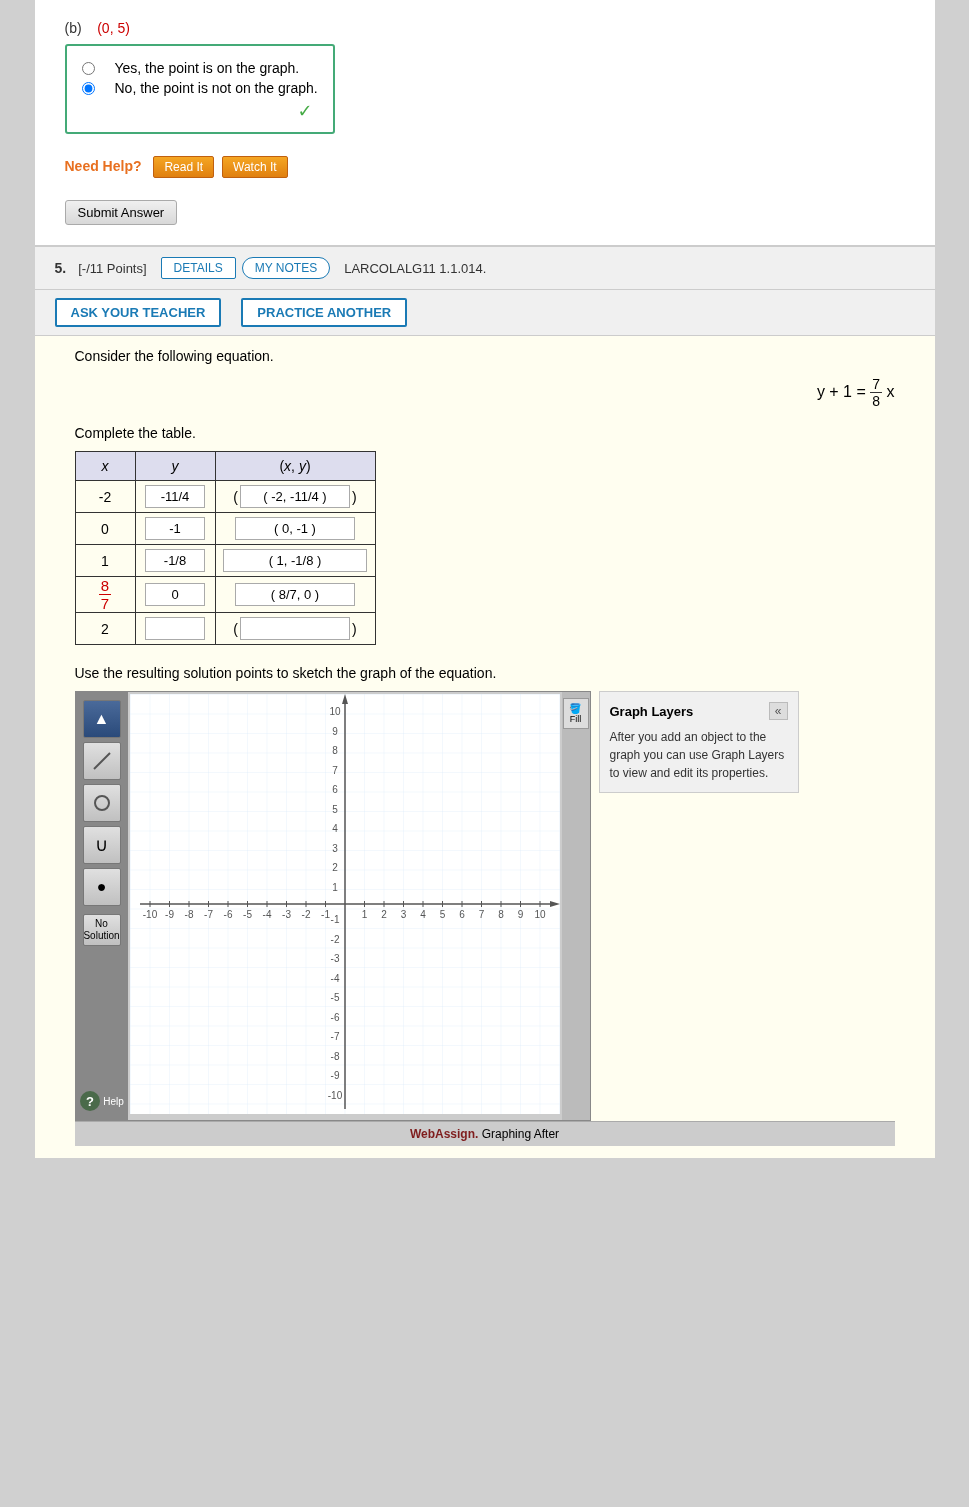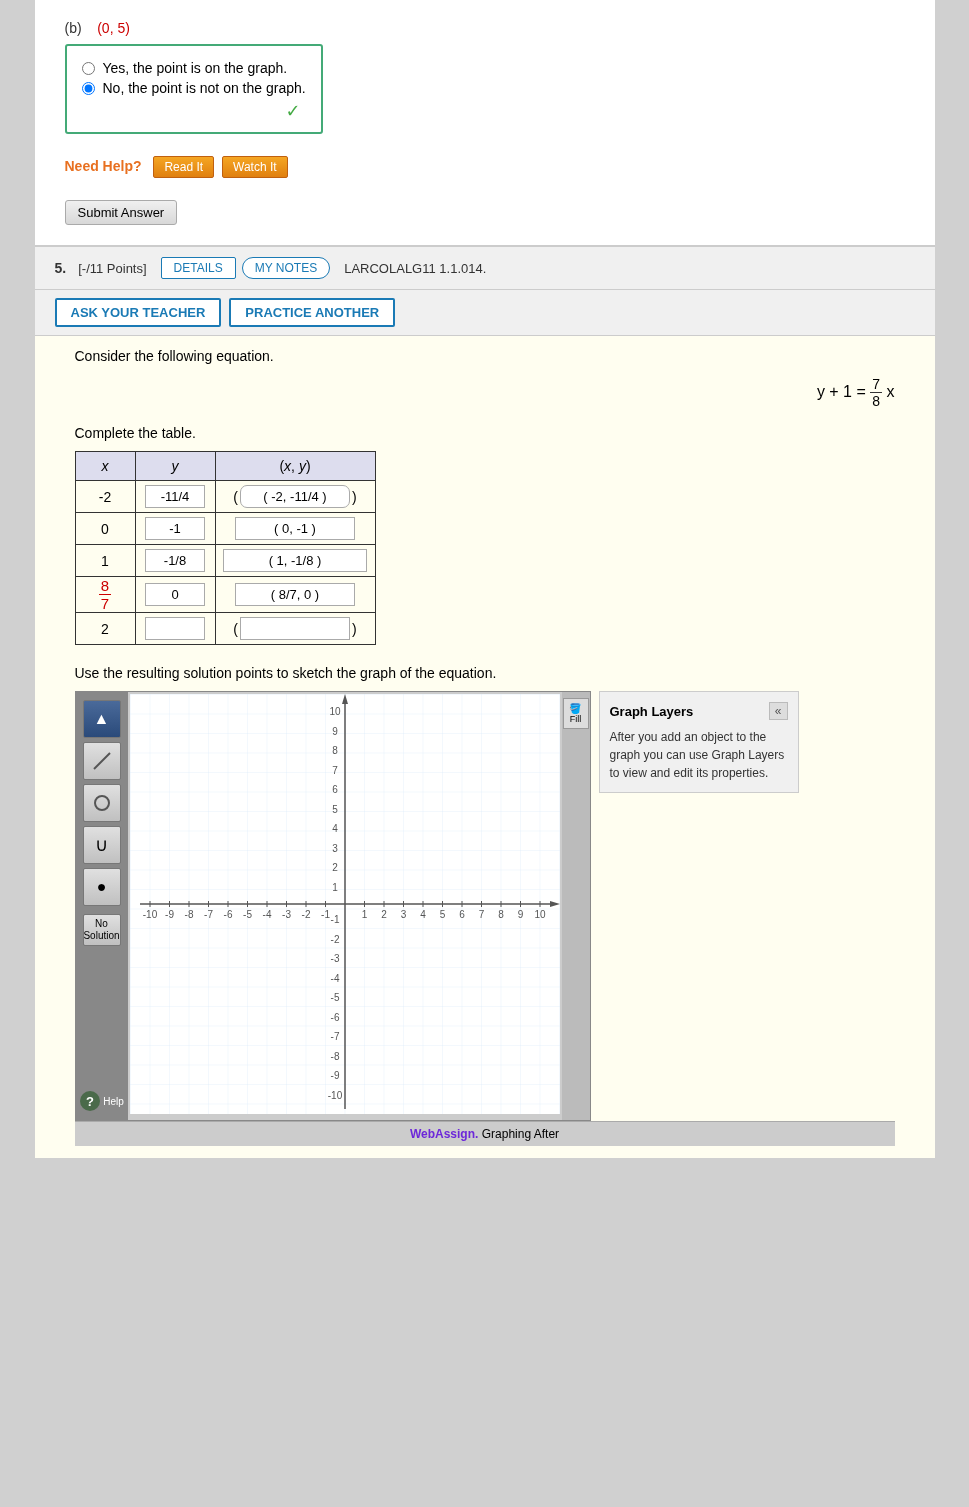--- a/index.html
+++ b/index.html
@@ -4,37 +4,37 @@
   <style>
     * { box-sizing: border-box; margin: 0; padding: 0; }
     body { font-family: Arial, sans-serif; font-size: 14px; background: #d0d0d0; width: 969px; }
 
     .page-container { background: #fff; width: 900px; margin: 0 auto; }
 
     
     .top-section { background: #fff; padding: 20px 30px; border-bottom: 1px solid #ccc; }
     .part-label { color: #333; font-size: 14px; margin-bottom: 8px; }
     .radio-box { border: 2px solid #4a7; padding: 10px 15px; display: inline-block; margin-bottom: 10px; border-radius: 3px; }
-    .radio-option { display: flex; align-items: center; margin: 4px 0; }
+    .radio-option { display: flex; align-items: center; margin: 4px 0; gap: 12px; }
     .radio-option input[type=radio] { margin-right: 8px; }
     .checkmark { color: #4a4; font-size: 18px; text-align: right; padding-right: 5px; }
     .need-help { margin: 12px 0; }
     .need-help-label { color: #e87020; font-weight: bold; margin-right: 8px; }
     .btn-orange { background: linear-gradient(#f5a623, #e08010); color: #fff; border: 1px solid #c06010; padding: 3px 10px; font-size: 12px; cursor: pointer; border-radius: 2px; margin-right: 4px; }
     .btn-submit { background: linear-gradient(#f0f0f0, #d8d8d8); border: 1px solid #aaa; padding: 4px 12px; font-size: 13px; cursor: pointer; border-radius: 3px; margin-top: 10px; }
 
     
     .question-header { background: #f0f0f0; padding: 10px 20px; border-top: 1px solid #ccc; border-bottom: 1px solid #ccc; display: flex; align-items: center; flex-wrap: wrap; gap: 6px; }
     .question-number { font-size: 14px; font-weight: bold; color: #333; margin-right: 6px; }
     .points { color: #333; font-size: 13px; margin-right: 8px; }
     .btn-details { border: 1px solid #1a7ab5; color: #1a7ab5; background: #fff; padding: 3px 12px; font-size: 12px; cursor: pointer; border-radius: 2px; }
     .btn-notes { border: 1px solid #1a7ab5; color: #1a7ab5; background: #fff; padding: 3px 12px; font-size: 12px; cursor: pointer; border-radius: 11px; }
     .course-label { color: #333; font-size: 13px; margin-left: 8px; }
 
-    .question-actions { padding: 8px 20px; background: #f0f0f0; border-bottom: 1px solid #ccc; display: flex; gap: 8px; }
+    .question-actions { padding: 8px 20px; background: #f0f0f0; border-bottom: 1px solid #ccc; display: flex; gap: 20px; }
     .btn-ask { border: 2px solid #1a7ab5; color: #1a7ab5; background: #fff; padding: 5px 14px; font-size: 13px; font-weight: bold; cursor: pointer; border-radius: 2px; }
     .btn-practice { border: 2px solid #1a7ab5; color: #1a7ab5; background: #fff; padding: 5px 14px; font-size: 13px; font-weight: bold; cursor: pointer; border-radius: 2px; }
 
     
     .content-area { background: #fffef0; padding: 12px 40px; }
     .consider-text { font-size: 14px; margin-bottom: 12px; }
     .equation { text-align: right; margin: 12px 0 16px 0; font-size: 16px; }
     .fraction { display: inline-flex; flex-direction: column; align-items: center; vertical-align: middle; }
     .fraction .num { border-bottom: 1px solid #333; padding: 0 2px; font-size: 14px; }
     .fraction .den { padding: 0 2px; font-size: 14px; }
@@ -64,21 +64,21 @@
     
     .graph-layers { background: #f0f0f0; border: 1px solid #ccc; padding: 10px; width: 200px; font-size: 13px; }
     .graph-layers-header { display: flex; justify-content: space-between; align-items: center; margin-bottom: 8px; font-weight: bold; }
     .collapse-btn { cursor: pointer; color: #555; font-size: 12px; background: #ddd; border: 1px solid #bbb; padding: 1px 5px; }
     .layers-text { font-size: 12px; color: #333; line-height: 1.5; }
 
     
     .fill-btn { background: linear-gradient(#e8e8e8, #c8c8c8); border: 1px solid #999; padding: 4px 8px; cursor: pointer; font-size: 11px; display: flex; flex-direction: column; align-items: center; margin: 4px; width: 44px; }
 
     .webassign-footer { background: #ccc; text-align: center; padding: 5px; font-size: 12px; border-top: 1px solid #aaa; }
-    .webassign-footer span.wa { color: #6d28d9; font-weight: bold; }
+    .webassign-footer span.wa { color: #7f1d1d; font-weight: bold; }
   </style>
 </head>
 <body>
 
 <div class="page-container">
 
   <div class="top-section">
     <div class="part-label">
       <span>(b)</span>
       &nbsp;&nbsp;
@@ -141,21 +141,21 @@
         <tbody>
 
           <tr>
             <td class="cell-x">-2</td>
             <td class="cell-y">
               <input class="input-small" type="text" value="-11/4" style="">
             </td>
             <td class="cell-xy">
               <div class="xy-display">
                 <span>(</span>
-                <input class="input-medium" type="text" style="width: 110px; border-radius: 7px;" value="( -2, -11/4 )">
+                <input class="input-medium" type="text" style="width: 110px;" value="( -2, -11/4 )">
                 <span>)</span>
               </div>
             </td>
           </tr>
 
           <tr>
             <td class="cell-x">0</td>
             <td class="cell-y">
               <input class="input-small" type="text" value="-1" style="">
             </td>

